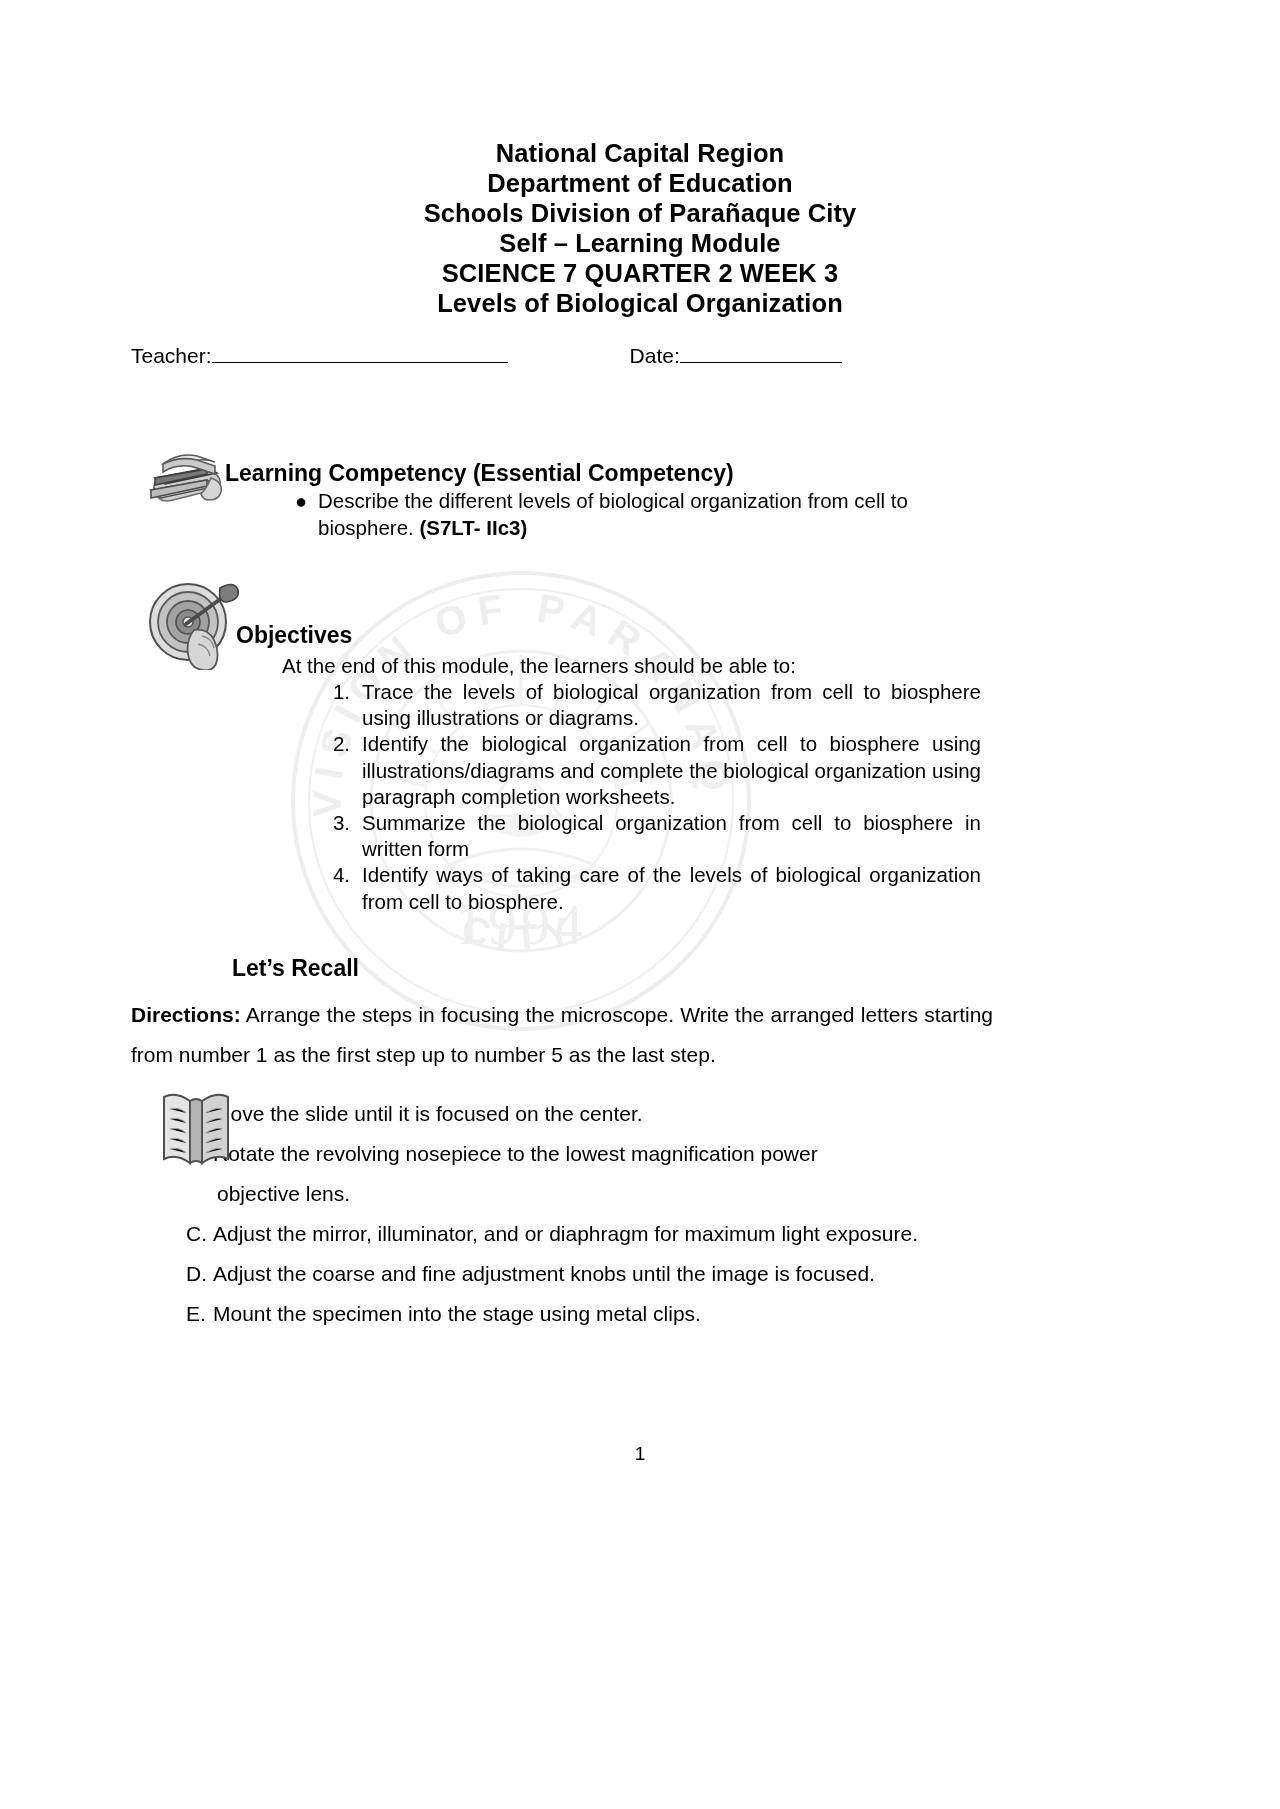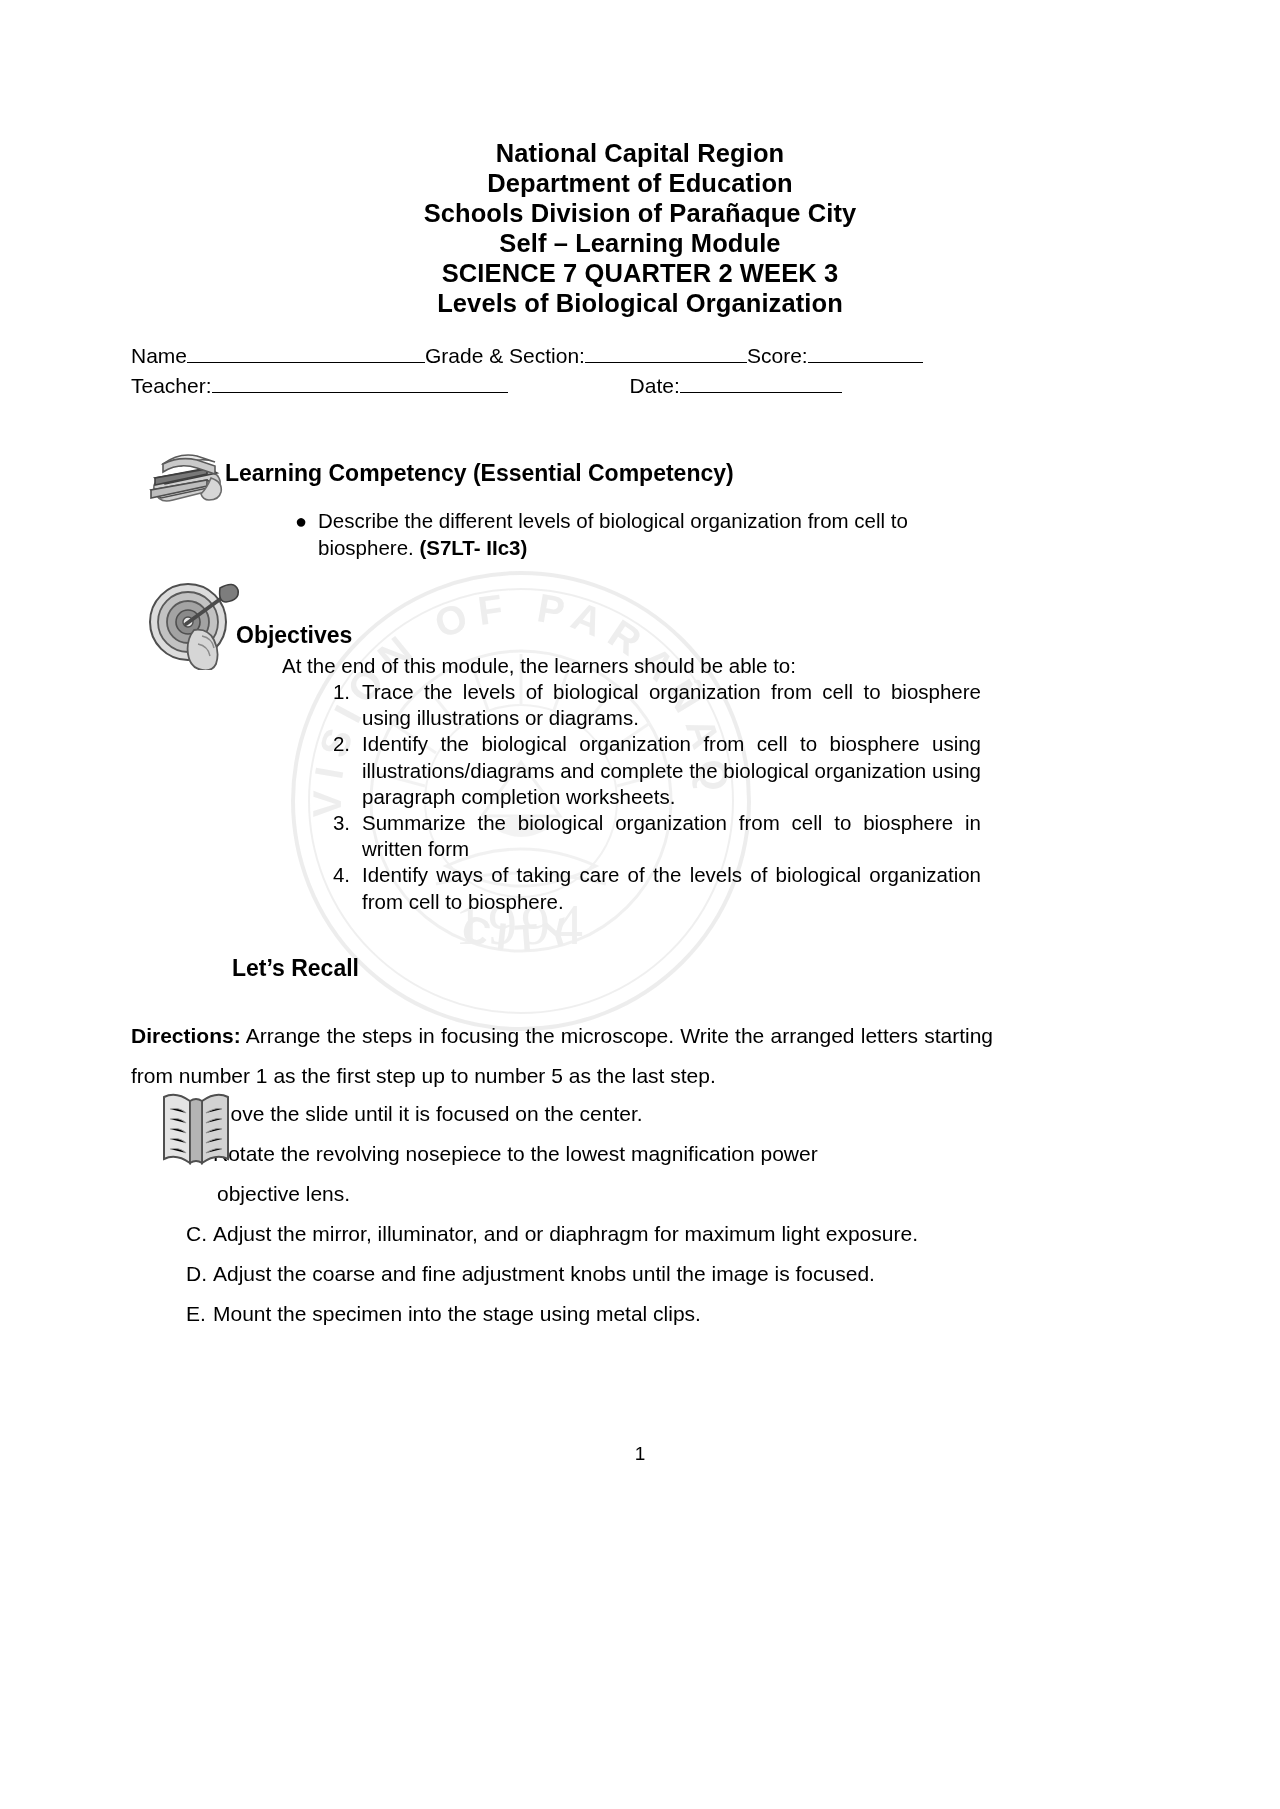--- a/index.html
+++ b/index.html
@@ -90,21 +90,21 @@
   .sec-icon svg { display:block; }
 
   .sec-title {
     font-size: 23px;
     font-weight: bold;
     white-space: nowrap;
   }
 
   
   #sec-competency { left: 225px; top: 460px; width: 770px; }
-  #sec-competency .sec-title { margin: 0 0 21px 0; }
+  #sec-competency .sec-title { margin: 0 0 1px 0; }
   .bullet-list {
     margin: 0;
     padding: 0;
     list-style: none;
   }
   .bullet-list li {
     position: relative;
     padding-left: 93px;
     font-size: 20.5px;
     line-height: 26.5px;
@@ -146,21 +146,21 @@
     width: 26px;
     text-align: right;
   }
 
   
   #sec-recall { left: 232px; top: 955px; width: 745px; }
 
   .directions {
     position: absolute;
     left: 131px;
-    top: 1016px;
+    top: 995px;
     width: 862px;
     z-index: 2;
     font-size: 21px;
     line-height: 40px;
     text-align: justify;
   }
   .directions b { font-weight: bold; }
 
   .choice-list {
     position: absolute;
@@ -243,23 +243,20 @@
       <div class="hline">National Capital Region</div>
       <div class="hline">Department of Education</div>
       <div class="hline">Schools Division of Parañaque City</div>
       <div class="hline">Self – Learning Module</div>
       <div class="hline">SCIENCE 7 QUARTER 2 WEEK 3</div>
       <div class="hline">Levels of Biological Organization</div>
     </div>
 
     <div class="form-block">
       <div class="form-row">
-        <span>Name</span><span class="fill w-name"></span><span>Grade &amp; Section:</span><span class="fill w-grade"></span><span>Score:</span><span class="fill w-score"></span>
-      </div>
-      <div class="form-row">
         <span>Teacher:</span><span class="fill w-teach"></span><span class="gap-date"></span><span>Date:</span><span class="fill w-date"></span>
       </div>
     </div>
 
     <div class="sec-icon" style="left:143px; top:436px;">
       <svg width="92" height="78" viewBox="0 0 92 78" xmlns="http://www.w3.org/2000/svg">
 
         <path d="M 12 56 q -4 -10 6 -12 l 40 -8 q 14 -2 18 6 q 4 8 -6 12 l -40 10 q -14 4 -18 -8 Z" fill="#cfcfcf" stroke="#6b6b6b" stroke-width="1.6"></path>
 
         <path d="M 8 54 l 56 -10 l 10 6 l -56 12 Z" fill="#e2e2e2" stroke="#4f4f4f" stroke-width="1.6"></path>

